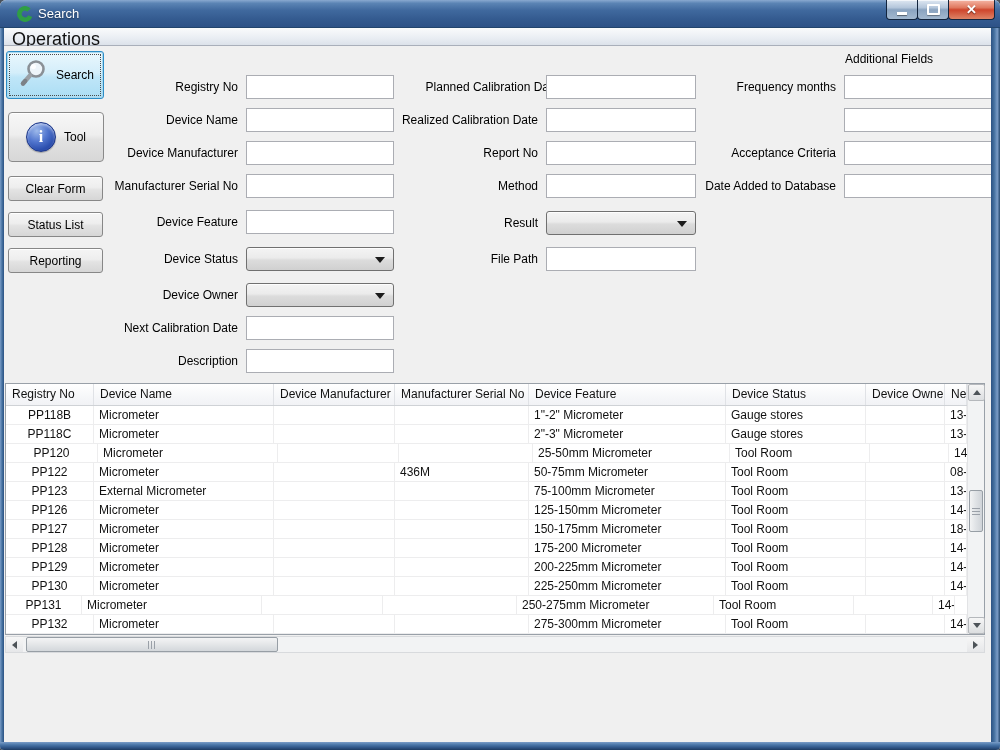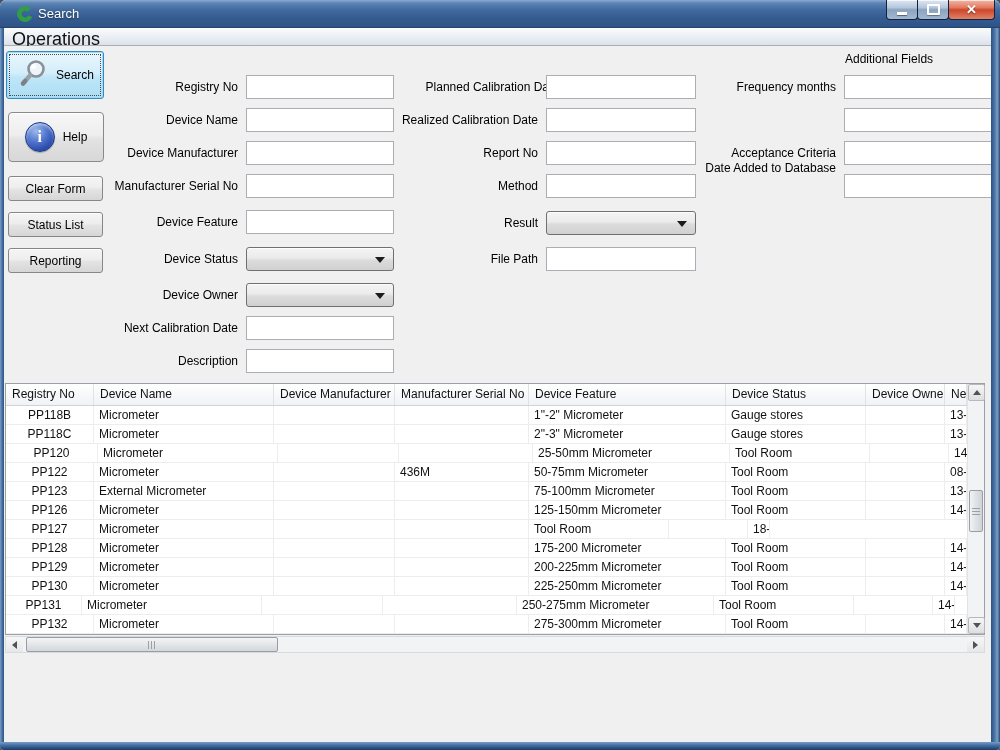--- a/index.html
+++ b/index.html
@@ -149,21 +149,21 @@
         <line x1="9.2" y1="24" x2="7" y2="26.5" stroke="#7c8187" stroke-width="4.4" stroke-linecap="round"></line>
       </svg>
     </span>
     <span>Search</span>
   </button>
 
   <button class="side-btn help-btn">
     <span class="help-icon">
         <span class="i-glyph">i</span>
       </span>
-    <span>Help</span>
+    <span>Tool</span>
   </button>
 
   <button class="side-btn small-btn" style="top:176px;">
     <span>Clear Form</span>
   </button>
   <button class="side-btn small-btn" style="top:212px;">
     <span>Status List</span>
   </button>
   <button class="side-btn small-btn" style="top:248px;">
     <span>Reporting</span>
@@ -241,20 +241,21 @@
           <div class="td" style="width: 197px;">125-150mm Micrometer</div>
           <div class="td" style="width: 140px;">Tool Room</div>
           <div class="td" style="width: 79px;"></div>
           <div class="td" style="width: 22px;">14-0</div>
         </div>
         <div class="tr">
           <div class="td c-center" style="width: 88px;">PP127</div>
           <div class="td" style="width: 180px;">Micrometer</div>
           <div class="td" style="width: 121px;"></div>
           <div class="td" style="width: 134px;"></div>
+          <div class="td" style="width: 197px;">150-175mm Micrometer</div>
           <div class="td" style="width: 140px;">Tool Room</div>
           <div class="td" style="width: 79px;"></div>
           <div class="td" style="width: 22px;">18-0</div>
         </div>
         <div class="tr">
           <div class="td c-center" style="width: 88px;">PP128</div>
           <div class="td" style="width: 180px;">Micrometer</div>
           <div class="td" style="width: 121px;"></div>
           <div class="td" style="width: 134px;"></div>
           <div class="td" style="width: 197px;">175-200 Micrometer</div>
@@ -365,15 +366,15 @@
     <div class="combo" style="left: 546px; top: 211px; width: 150px;">
       <span class="combo-arrow"></span>
     </div>
     <div class="f-label" style="left: 381px; top: 247px; width: 157px;">File Path</div>
     <input type="text" class="textbox" style="left: 546px; top: 247px; width: 150px;">
     <div class="f-label" style="left: 669px; top: 75px; width: 167px;">Frequency months</div>
     <input type="text" class="textbox" style="left: 844px; top: 75px; width: 148px;">
     <input type="text" class="textbox" style="left: 844px; top: 108px; width: 148px;">
     <div class="f-label" style="left: 669px; top: 141px; width: 167px;">Acceptance Criteria</div>
     <input type="text" class="textbox" style="left: 844px; top: 141px; width: 148px;">
-    <div class="f-label" style="left: 669px; top: 156px; width: 167px;">Date Added to Database</div>
+    <div class="f-label" style="left: 669px; top: 174px; width: 167px;">Date Added to Database</div>
     <input type="text" class="textbox" style="left: 844px; top: 174px; width: 148px;">
   </div>
 
 </body></html>

